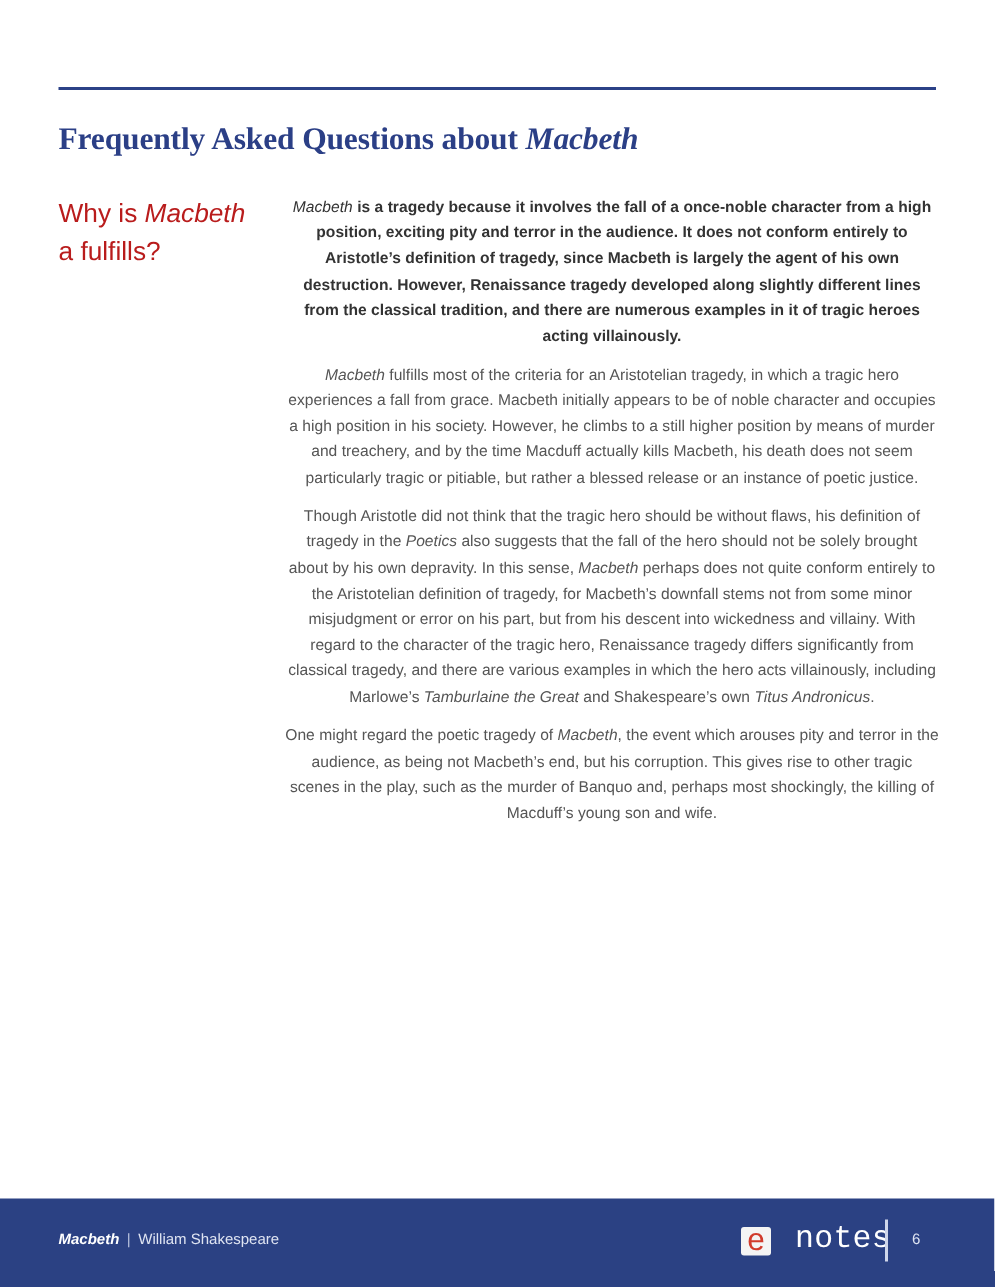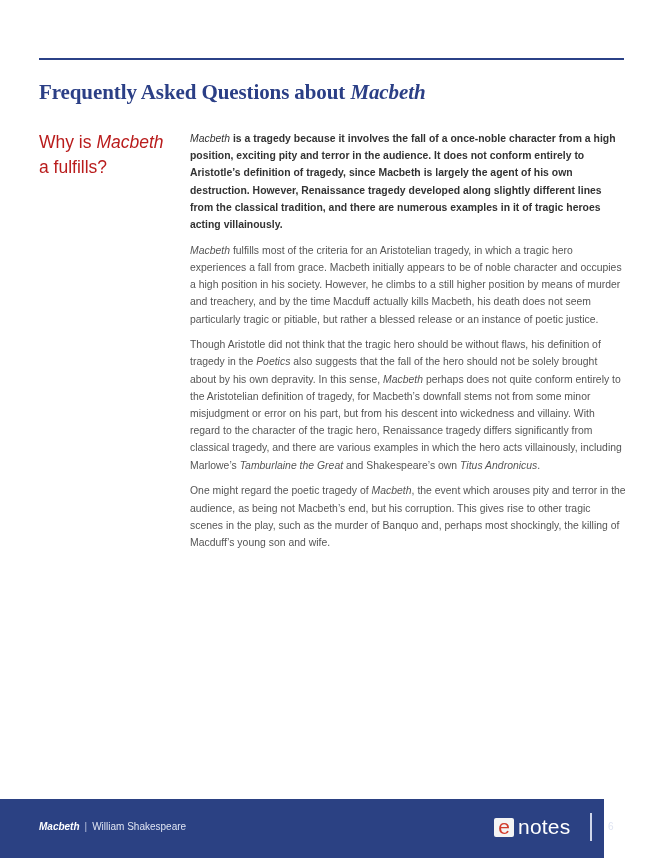--- a/index.html
+++ b/index.html
@@ -24,47 +24,47 @@
       font-size: 17.5px; line-height: 25px; color: #b91c1c; font-weight: normal;
     }
     .question em { font-style: italic; }
 
     .answer {
       position: absolute; left: 190px; top: 130px; width: 436px;
     }
     .answer p {
       font-family: "Liberation Sans", sans-serif;
       font-size: 10.4px; line-height: 17.2px; color: #555555;
-      margin-bottom: 8.5px; letter-spacing: 0.02px;
+      margin-bottom: 8.5px; letter-spacing: 0.02px; text-align: center;
     }
     .answer p.lead { color: #333333; font-weight: bold; }
     .answer p em { font-style: italic; }
     .answer p.lead em { font-weight: normal; font-style: italic; color: #333333; }
 
     .footer {
-      position: absolute; left: 0; top: 799px; width: 604px; height: 59px;
+      position: absolute; left: 0; top: 799px; width: 663px; height: 59px;
       background: #2b4183;
     }
     .footer-left {
       position: absolute; left: 39px; top: 22px; white-space: nowrap;
       font-family: "Liberation Sans", sans-serif; font-size: 10px; color: #dfe4f2;
     }
     .footer-left .book { font-weight: bold; font-style: italic; color: #ffffff; }
     .footer-left .sep { margin: 0 5px; color: #b9c2de; }
 
     .logo {
       position: absolute; left: 494px; top: 17px; height: 22px; display: flex; align-items: center;
     }
     .logo-e {
       width: 20px; height: 19px; background: #f4f4f4; border-radius: 2px;
       color: #d13b2c; font-family: "Liberation Sans", sans-serif; font-size: 21px;
       line-height: 17px; text-align: center; font-weight: normal; overflow: hidden;
     }
     .logo-notes {
-      margin-left: 4px; color: #ffffff; font-family: Liberation Sans, sans-serif;
+      margin-left: 16px; color: #ffffff; font-family: Liberation Mono, monospace;
       font-size: 21px; line-height: 20px; letter-spacing: 0.2px;
     }
     .footer-divider {
       position: absolute; left: 590px; top: 14px; width: 1.5px; height: 28px; background: #cfd6ea;
     }
     .page-number {
       position: absolute; left: 608px; top: 22px;
       font-family: "Liberation Sans", sans-serif; font-size: 10px; color: #dfe4f2;
     }
   </style>

